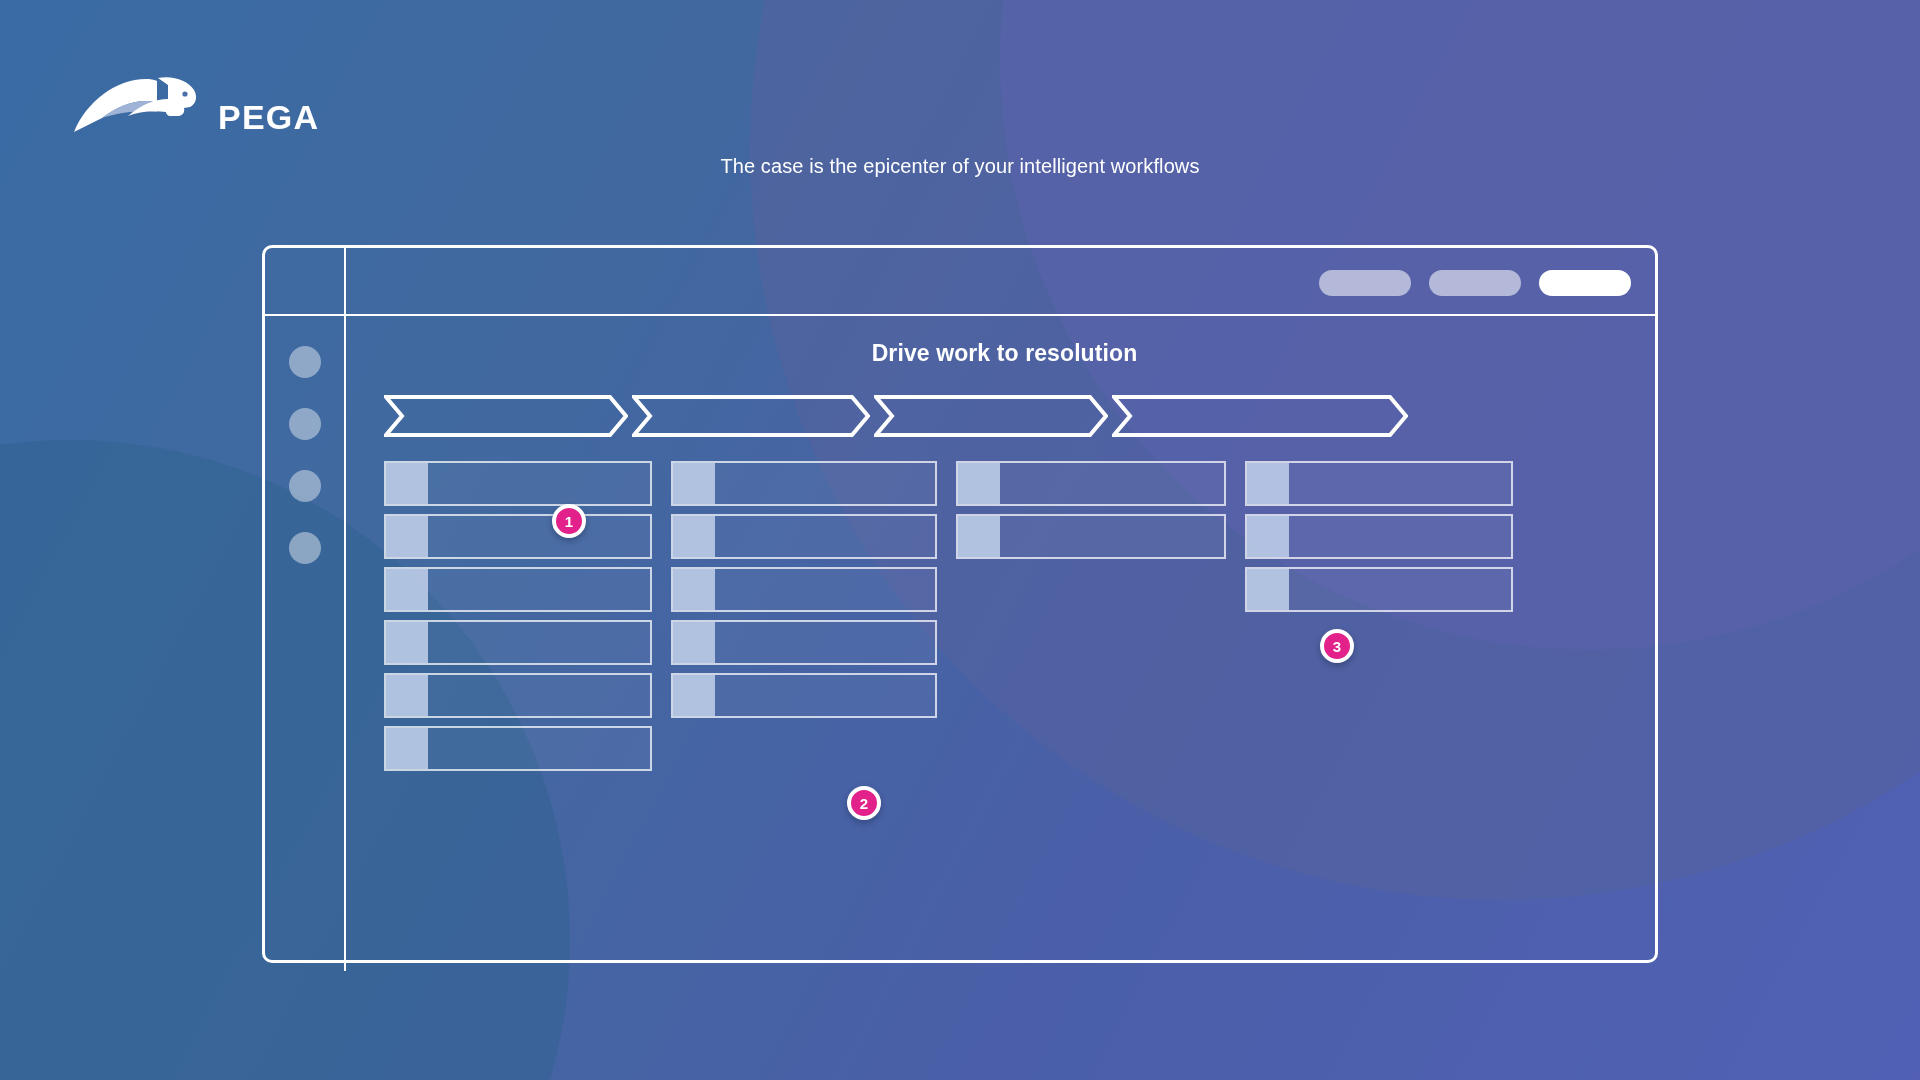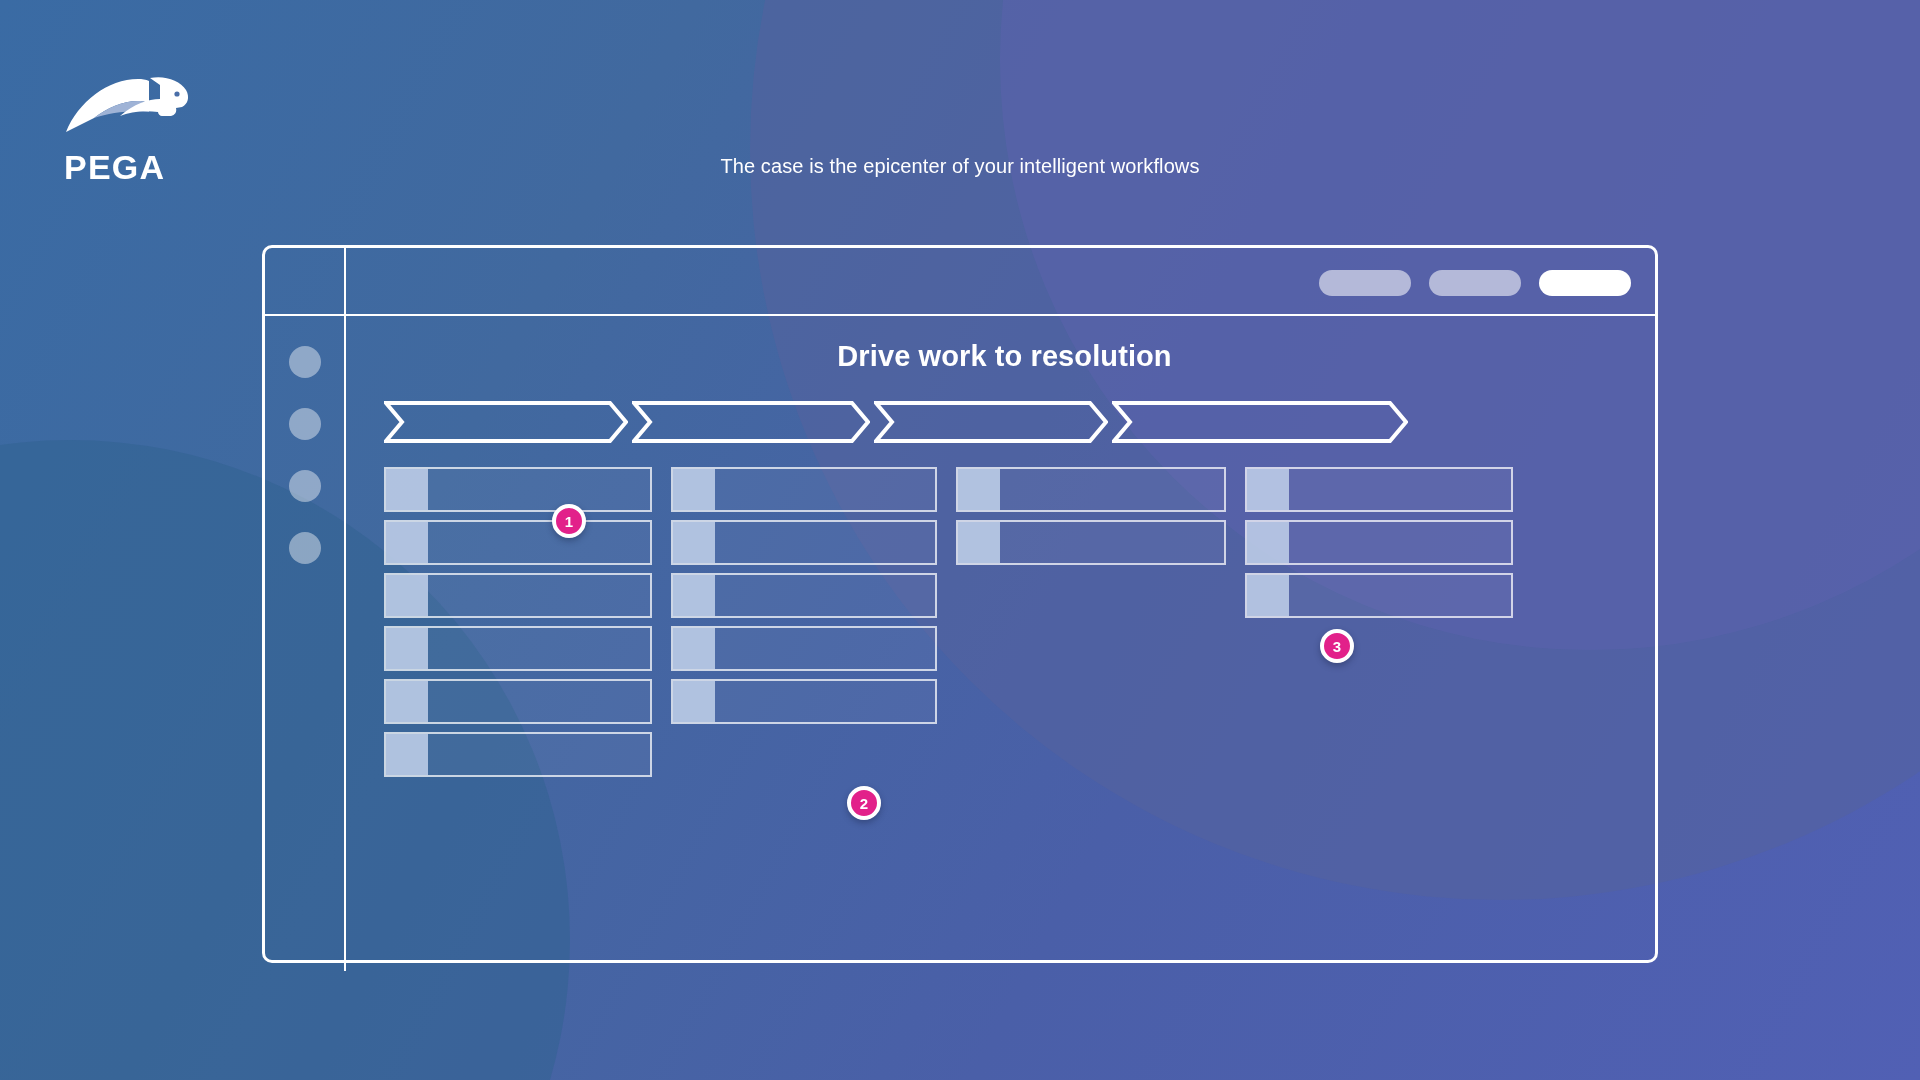--- a/index.html
+++ b/index.html
@@ -32,22 +32,22 @@
   }
   #blob-bl {
     width:1000px; height:1000px;
     left:-430px; bottom:-360px;
     background:#30618f;
     opacity:.5;
   }
 
   
   #logo {
-    position:absolute; left:64px; top:72px;
-    display:flex; align-items:flex-start; gap:16px;flex-direction:column;
+    position:absolute; left:72px; top:72px;
+    display:flex; align-items:flex-end; gap:16px;
   }
   #logo svg { display:block; }
   #logo-word {
     color:#fff; font-size:34px; font-weight:bold;
     letter-spacing:1.2px; line-height:1;
   }
 
   
   #headline {
     position:absolute; top:155px; left:0; right:0;
@@ -102,21 +102,21 @@
 
   
   #board {
     position:absolute;
     left:81px; top:70px; right:0; bottom:0;
     padding:22px 30px 0 38px;
   }
   #board-title {
     text-align:center;
     color:#fff;
-    font-size:29px;
+    font-size:23px;
     font-weight:bold;
     margin-bottom:28px;
     letter-spacing:.1px;
   }
 
   #stage-row {
     display:flex;
     align-items:stretch;
     gap:4px;
     height:42px;

